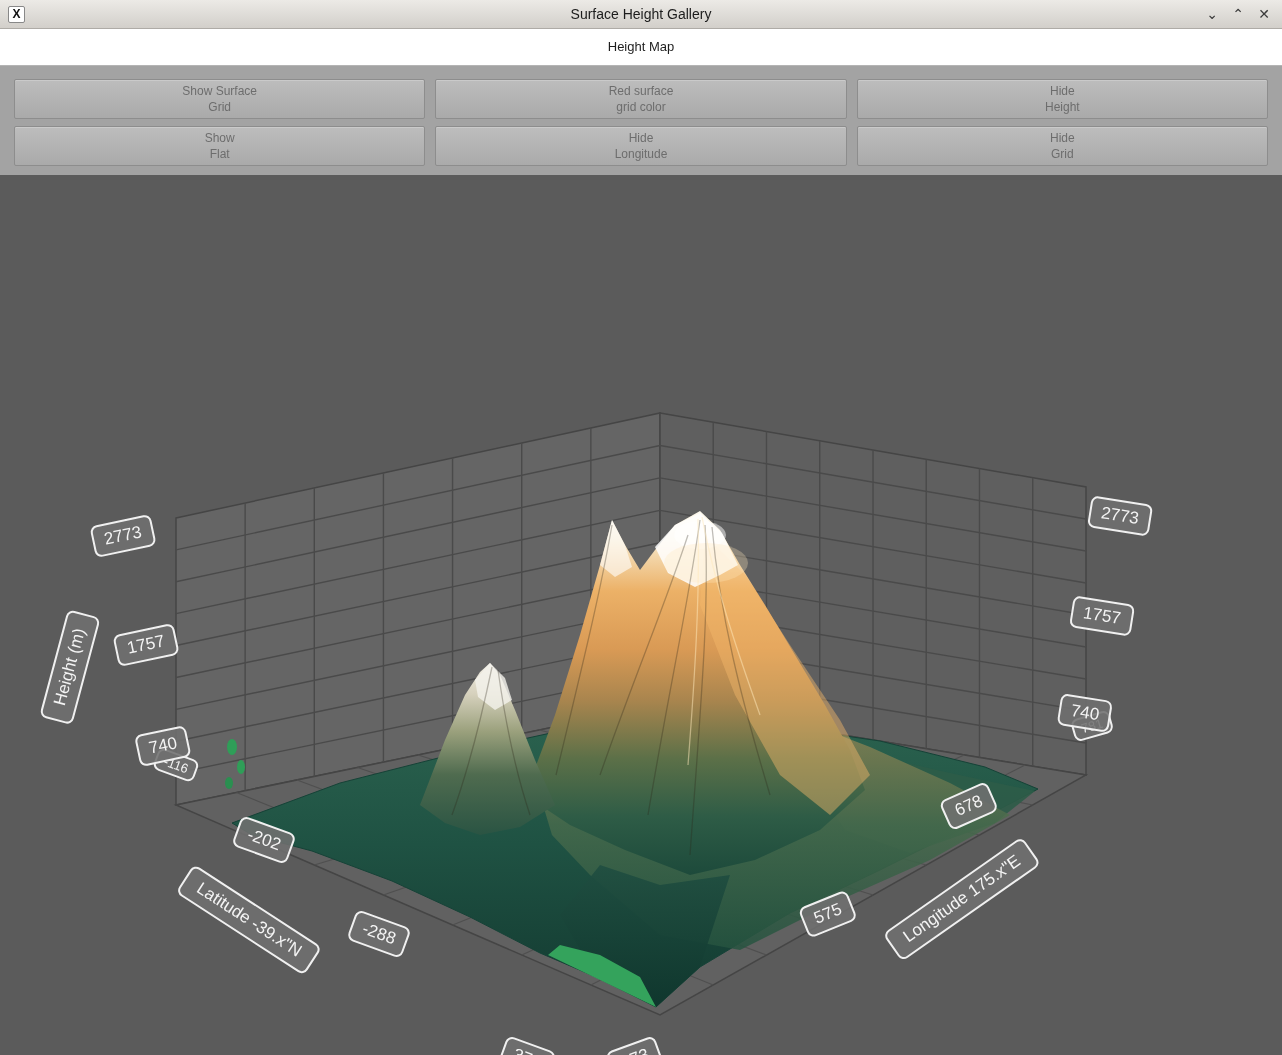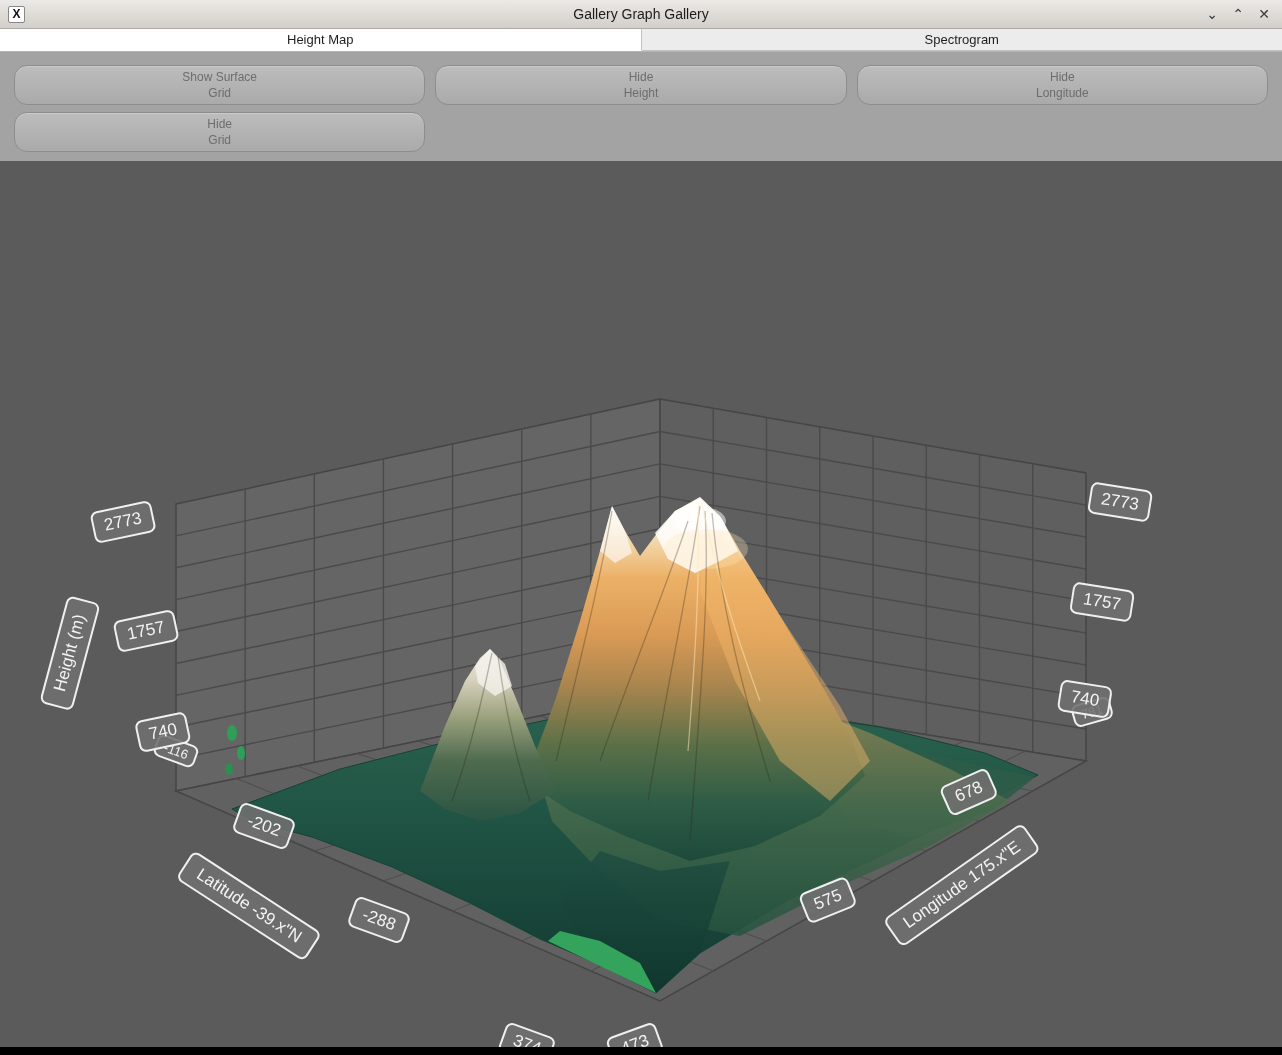--- a/index.html
+++ b/index.html
@@ -12,33 +12,33 @@
   .app-icon { margin-left:8px; width:17px; height:17px; background:#fff;
     border:1px solid #888; border-radius:2px; display:flex; align-items:center;
     justify-content:center; font-size:12px; font-weight:bold; color:#111; z-index:2; }
   .win-title { position:absolute; left:0; right:0; text-align:center; font-size:14px;
     color:#1c1c1c; }
   .win-controls { margin-left:auto; margin-right:6px; display:flex; gap:2px; z-index:2; }
   .win-btn { width:24px; height:24px; display:flex; align-items:center; justify-content:center;
     color:#3a3a3a; font-size:14px; cursor:default; border-radius:3px; }
 
   
-  .tabbar { height:23px; display:flex; background:#14532d; border-bottom:1px solid #b4b4b4; }
+  .tabbar { height:37px; display:flex; background:#14532d; border-bottom:1px solid #b4b4b4; }
   .tab { flex:1; display:flex; align-items:center; justify-content:center; font-size:13px;
     color:#1e1e1e; background:#ececec; border-right:1px solid #c2c2c2;
     border-bottom:1px solid #c2c2c2; cursor:default; }
   .tab:last-child { border-right:none; }
   .tab.selected { background:#ffffff; border-bottom:1px solid #ffffff; }
 
   
   .toolbar { height:109px; background:#a3a3a3; padding:13px 14px 9px;
     display:grid; grid-template-columns:repeat(3,1fr); grid-template-rows:40px 40px;
     gap:7px 10px; }
   .tbtn { background:linear-gradient(#bdbdbd,#aaaaaa); border:1px solid #8d8d8d;
-    border-radius:13px; box-shadow:inset 0 1px 0 #cacaca; color:#6d6d6d; font-size:12px;
+    border-radius:2px; box-shadow:inset 0 1px 0 #cacaca; color:#6d6d6d; font-size:12px;
     line-height:16px; display:flex; flex-direction:column; align-items:center;
     justify-content:center; cursor:default; }
 
   
   .plot { position:relative; height:886px; background:#5b5b5b; overflow:hidden; }
   .plot svg { position:absolute; left:0; top:0; }
 
   .tick, .axis-title { position:absolute; white-space:nowrap; color:#f4f4f4;
     background:rgba(112,112,112,0.88); border:2px solid #f0f0f0; border-radius:7px;
     padding:4px 10px; font-size:17px; text-align:center; }
@@ -46,41 +46,48 @@
   .small { font-size:13px; padding:2px 7px; border-width:2px; }
   .z1 { z-index:1; } .z2 { z-index:2; }
 
   .bottom-strip { height:8px; background:#000; }
 </style>
 </head>
 <body>
 
 <div class="titlebar">
   <div class="app-icon">X</div>
-  <div class="win-title">Gallery Graph Gallery</div>
+  <div class="win-title">Surface Height Gallery</div>
   <div class="win-controls">
     <div class="win-btn">⌄</div>
     <div class="win-btn">⌃</div>
     <div class="win-btn">✕</div>
   </div>
 </div>
 
 <div class="tabbar">
   <div class="tab selected">Height Map</div>
-  <div class="tab">Spectrogram</div>
 </div>
 
 <div class="toolbar">
   <div class="tbtn">
     <span>Show Surface</span>
     <span>Grid</span>
   </div>
   <div class="tbtn">
+    <span>Red surface</span>
+    <span>grid color</span>
+  </div>
+  <div class="tbtn">
     <span>Hide</span>
     <span>Height</span>
+  </div>
+  <div class="tbtn">
+    <span>Show</span>
+    <span>Flat</span>
   </div>
   <div class="tbtn">
     <span>Hide</span>
     <span>Longitude</span>
   </div>
   <div class="tbtn">
     <span>Hide</span>
     <span>Grid</span>
   </div>
 </div>

